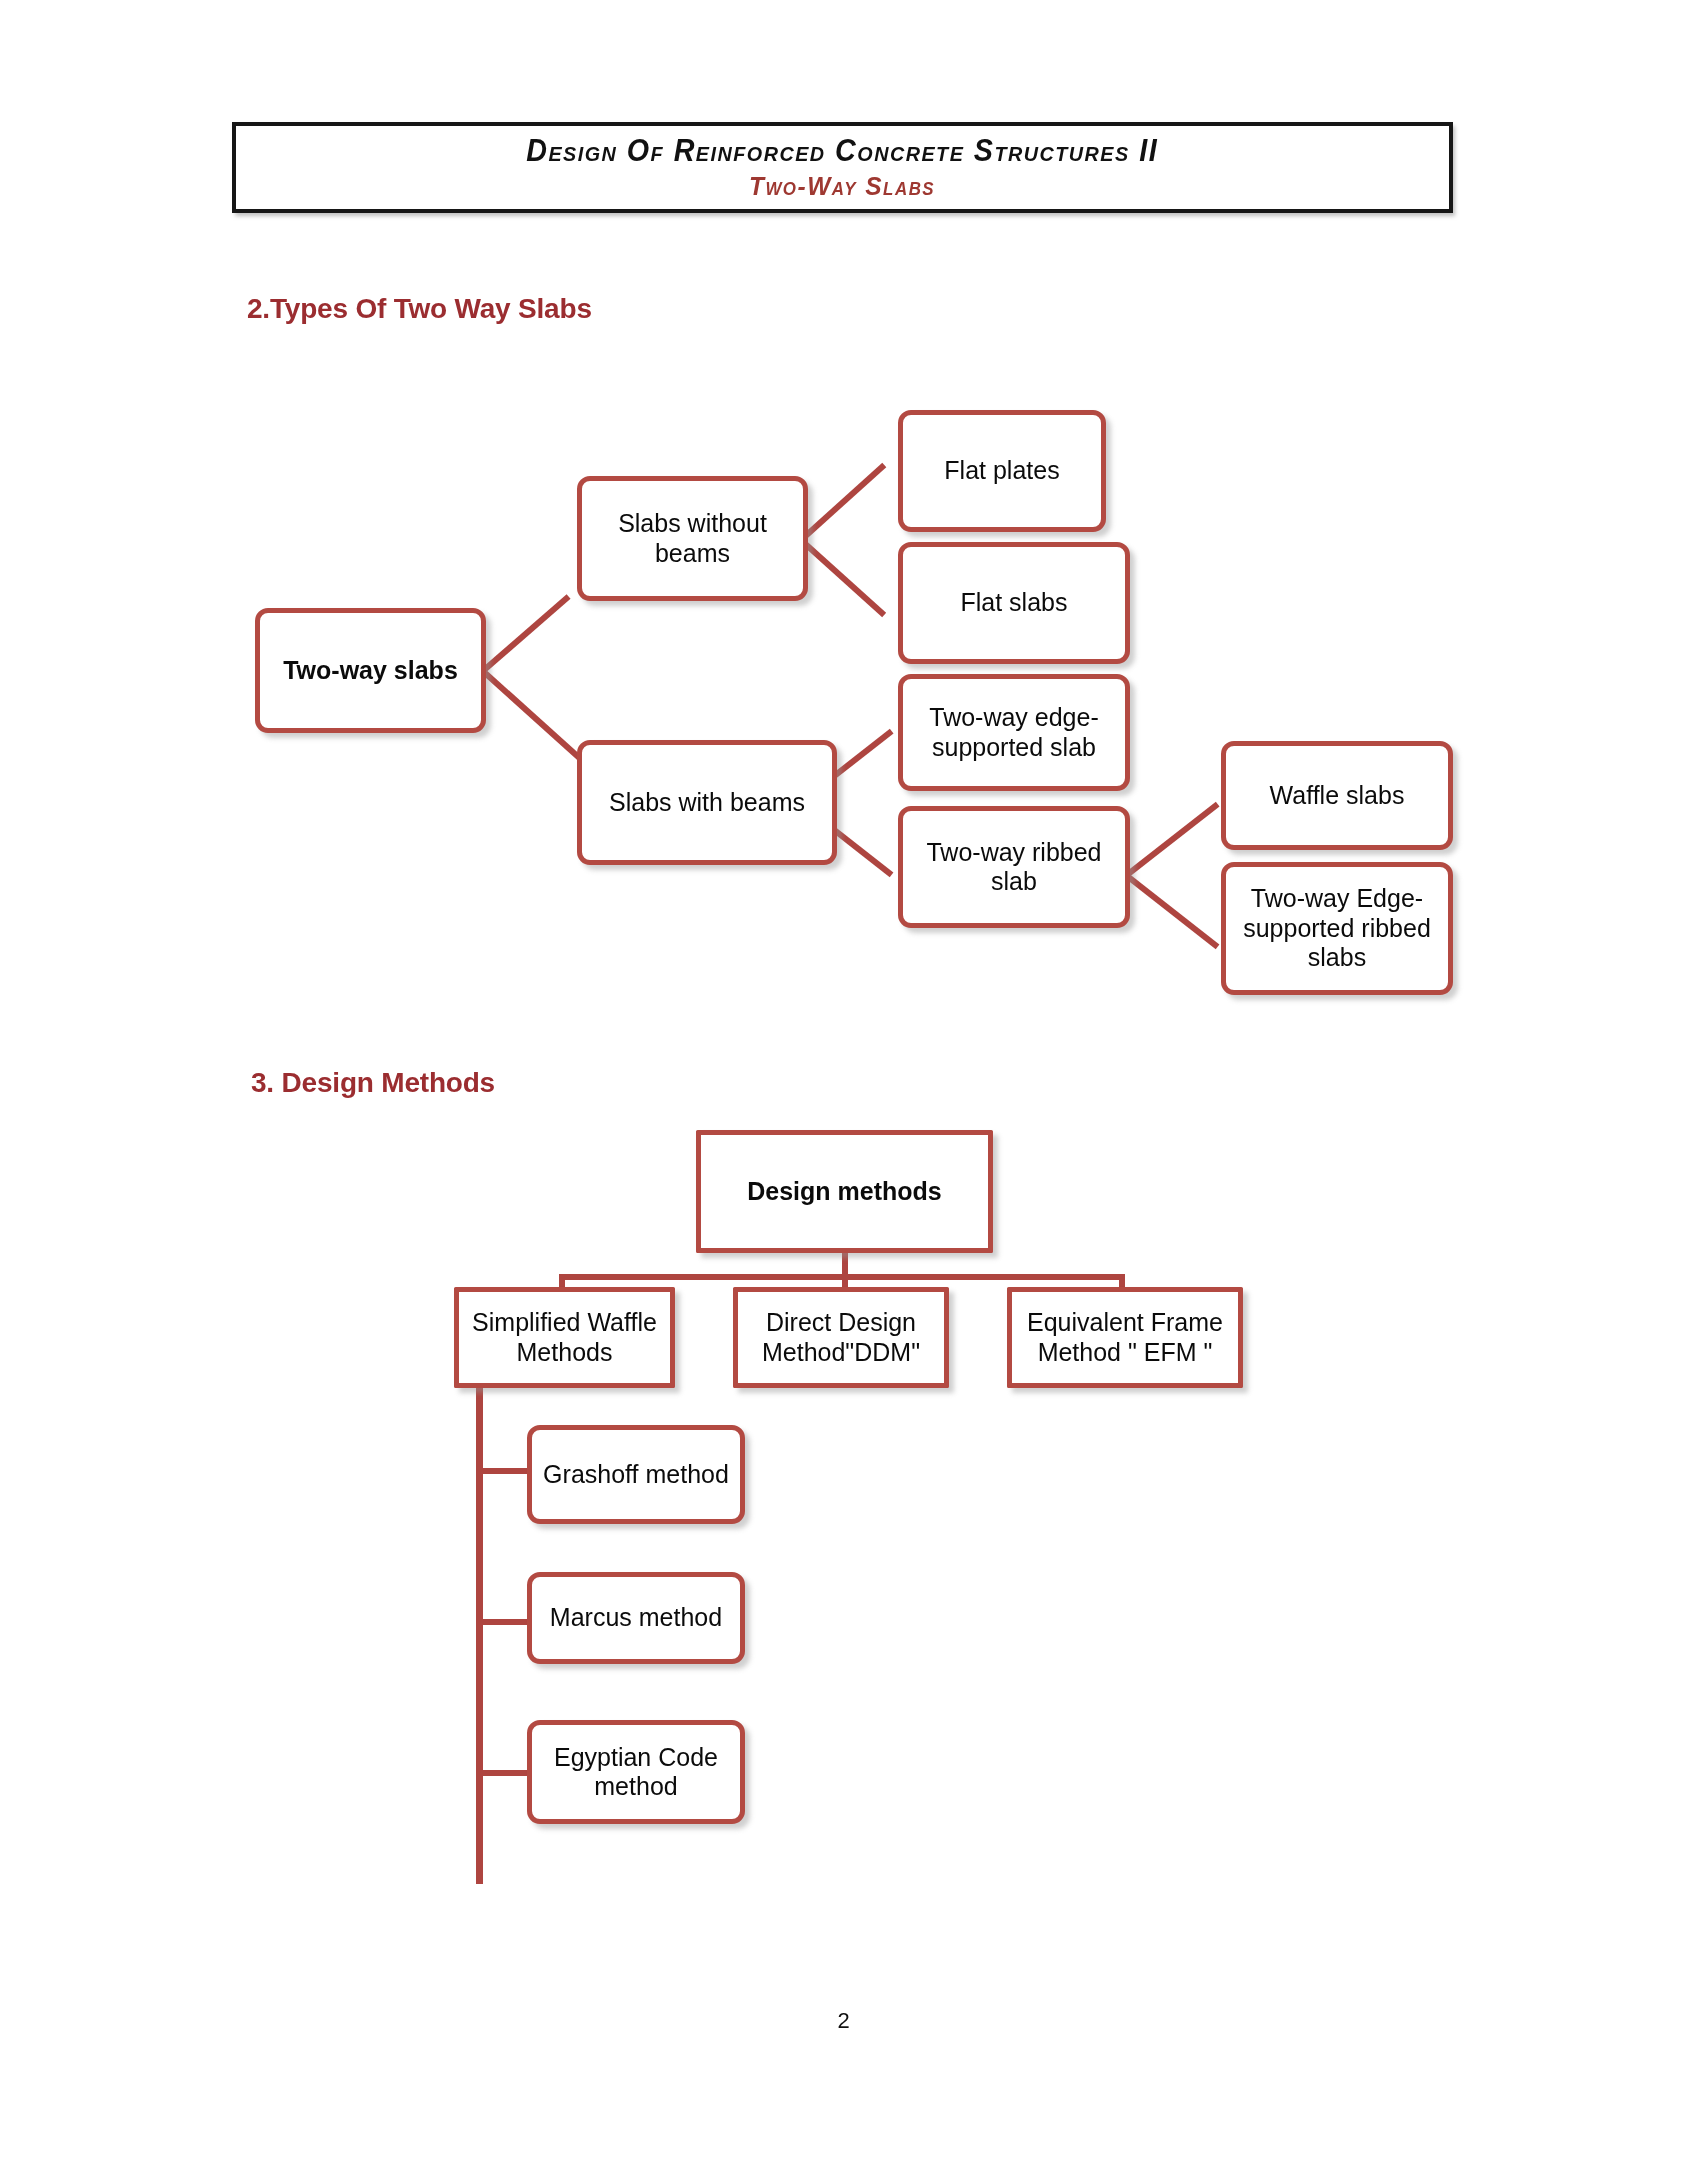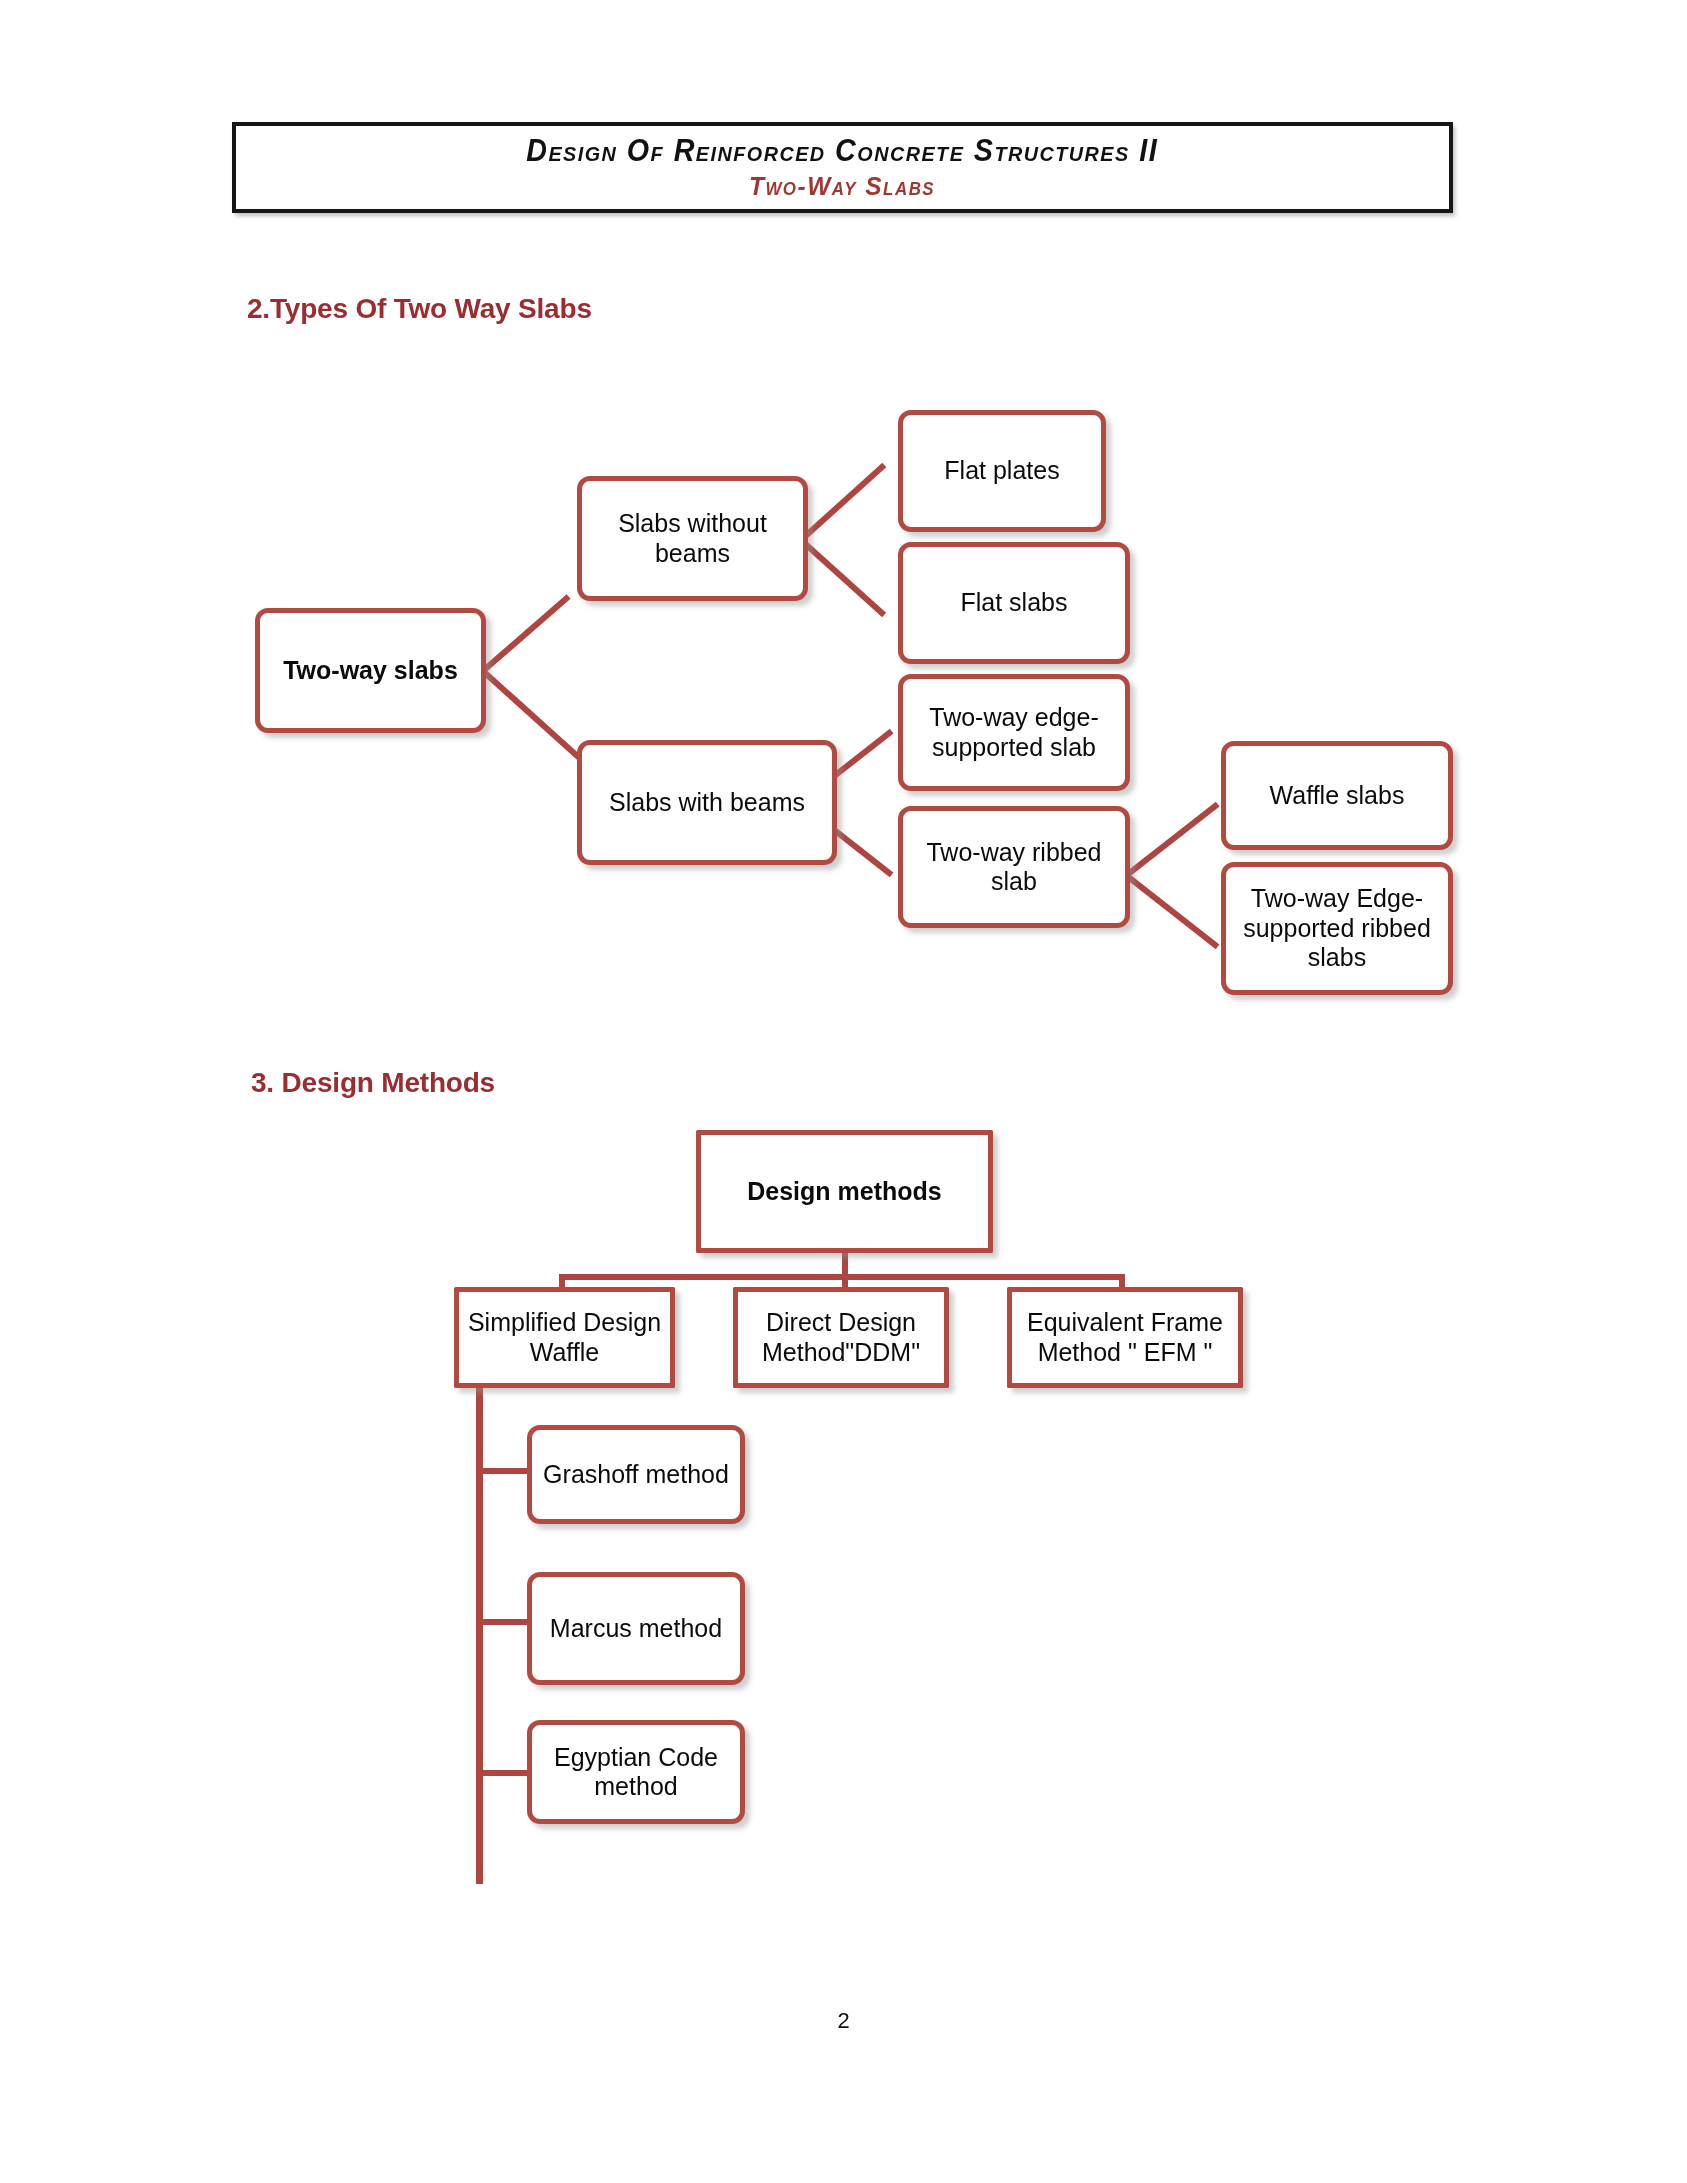--- a/index.html
+++ b/index.html
@@ -184,29 +184,29 @@
     <div class="vline" style="left:476px; top:1384px; width:6.6px; height:500px;"></div>
 
     <div class="hline" style="left:476px; top:1468px; width:58px; height:5.8px;"></div>
 
     <div class="hline" style="left:476px; top:1619px; width:58px; height:5.8px;"></div>
 
     <div class="hline" style="left:476px; top:1770px; width:58px; height:5.8px;"></div>
 
     <div class="node square bold" style="left:696px; top:1130px; width:297px; height:123px;">Design methods</div>
 
-    <div class="node square" style="left:454px; top:1287px; width:221px; height:101px;">Simplified Design Waffle</div>
+    <div class="node square" style="left:454px; top:1287px; width:221px; height:101px;">Simplified Waffle Methods</div>
 
     <div class="node square" style="left:733px; top:1287px; width:216px; height:101px;">Direct Design Method"DDM"</div>
 
     <div class="node square" style="left:1007px; top:1287px; width:236px; height:101px;">Equivalent Frame Method  " EFM "</div>
 
     <div class="node rounded" style="left:527px; top:1425px; width:218px; height:99px;">Grashoff method</div>
 
-    <div class="node rounded" style="left:527px; top:1572px; width:218px; height:113px;">Marcus method</div>
+    <div class="node rounded" style="left:527px; top:1572px; width:218px; height:92px;">Marcus method</div>
 
     <div class="node rounded" style="left:527px; top:1720px; width:218px; height:104px;">Egyptian Code method</div>
   </div>
 
   <div id="page-number">2</div>
 
 </div>
 
 
 </body></html>

